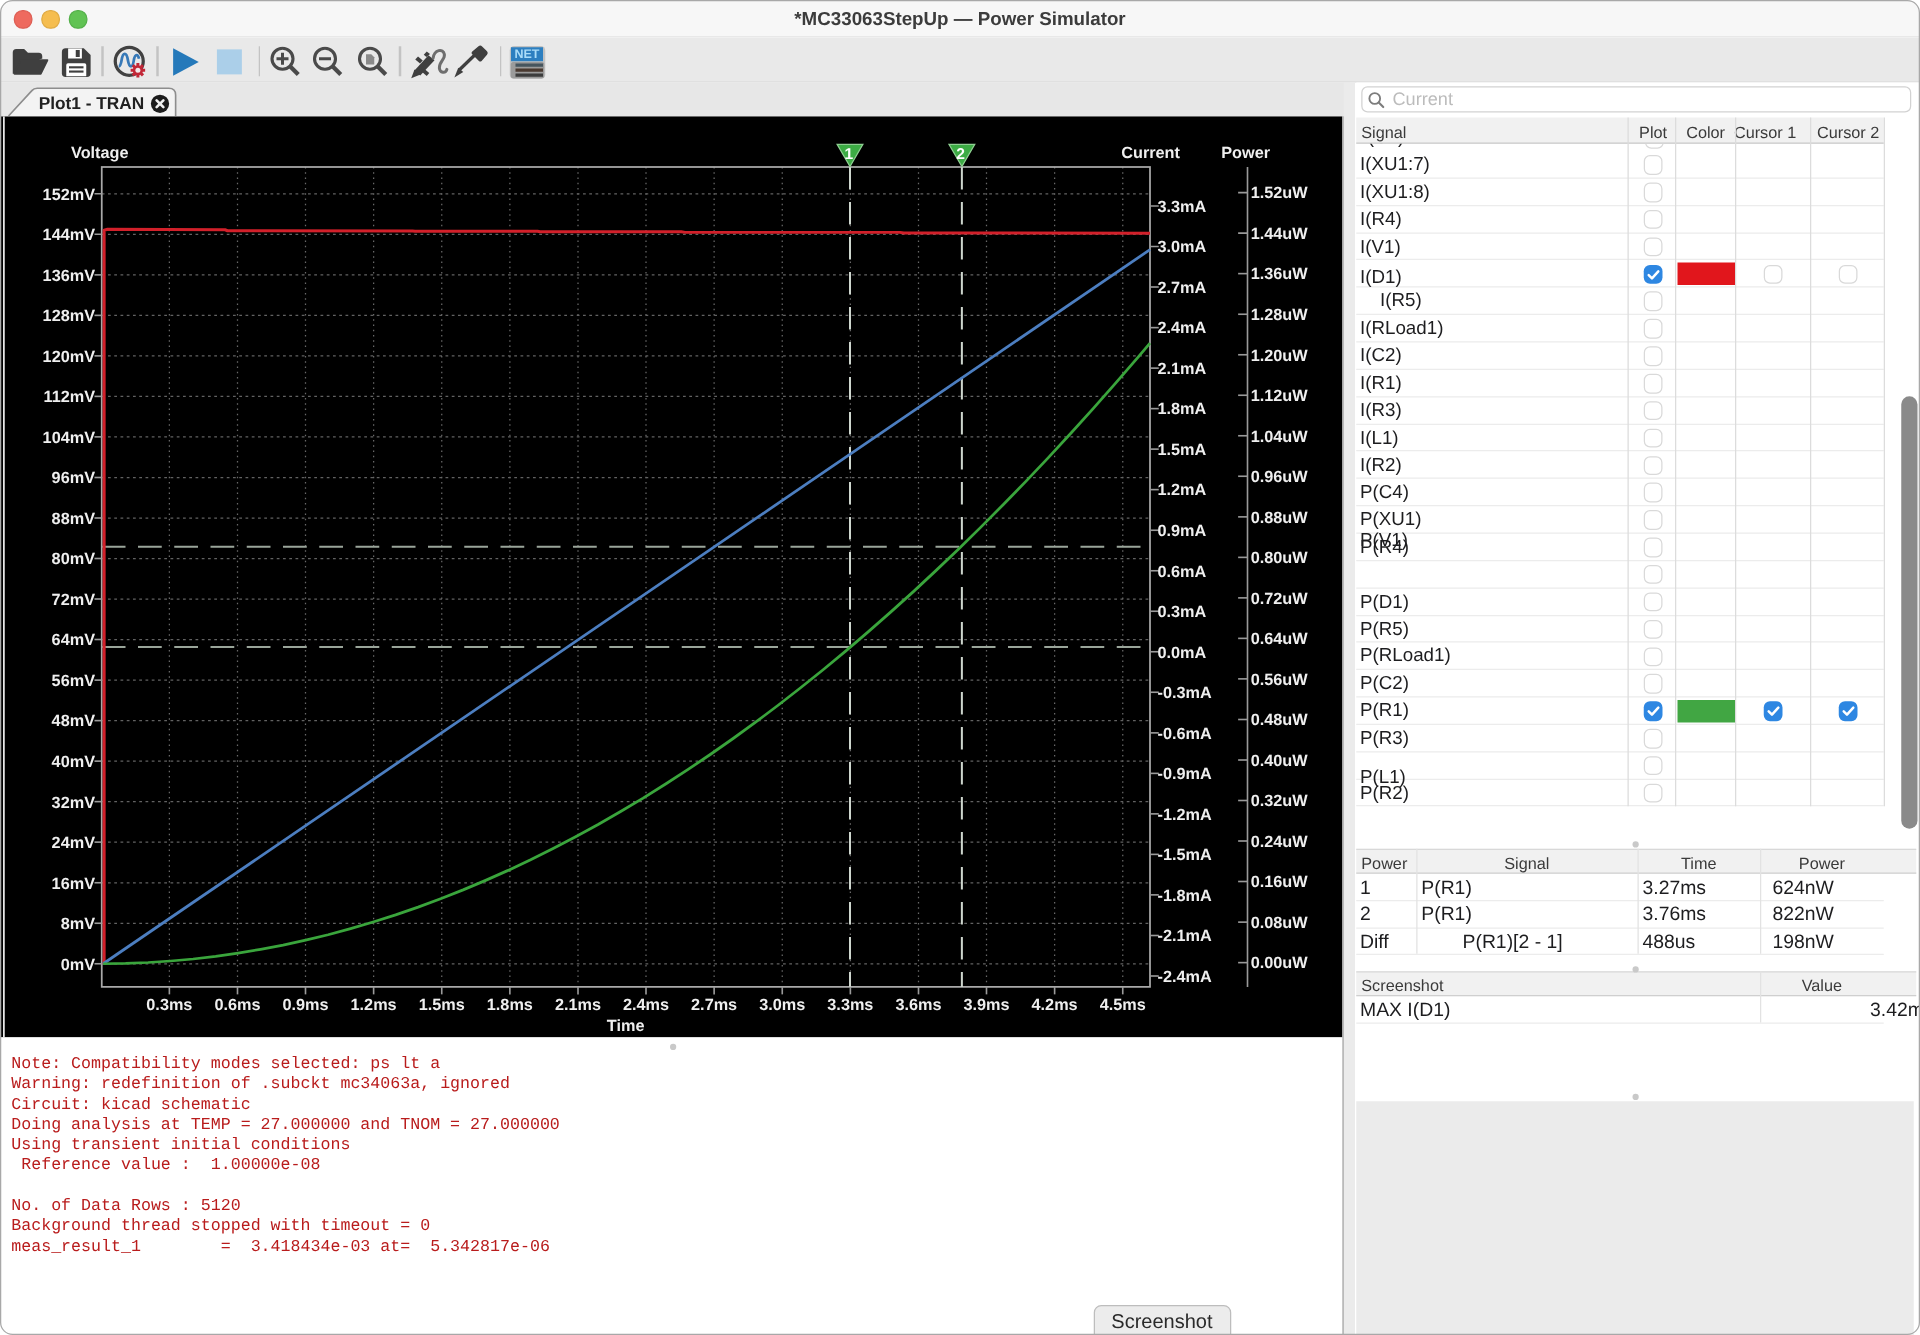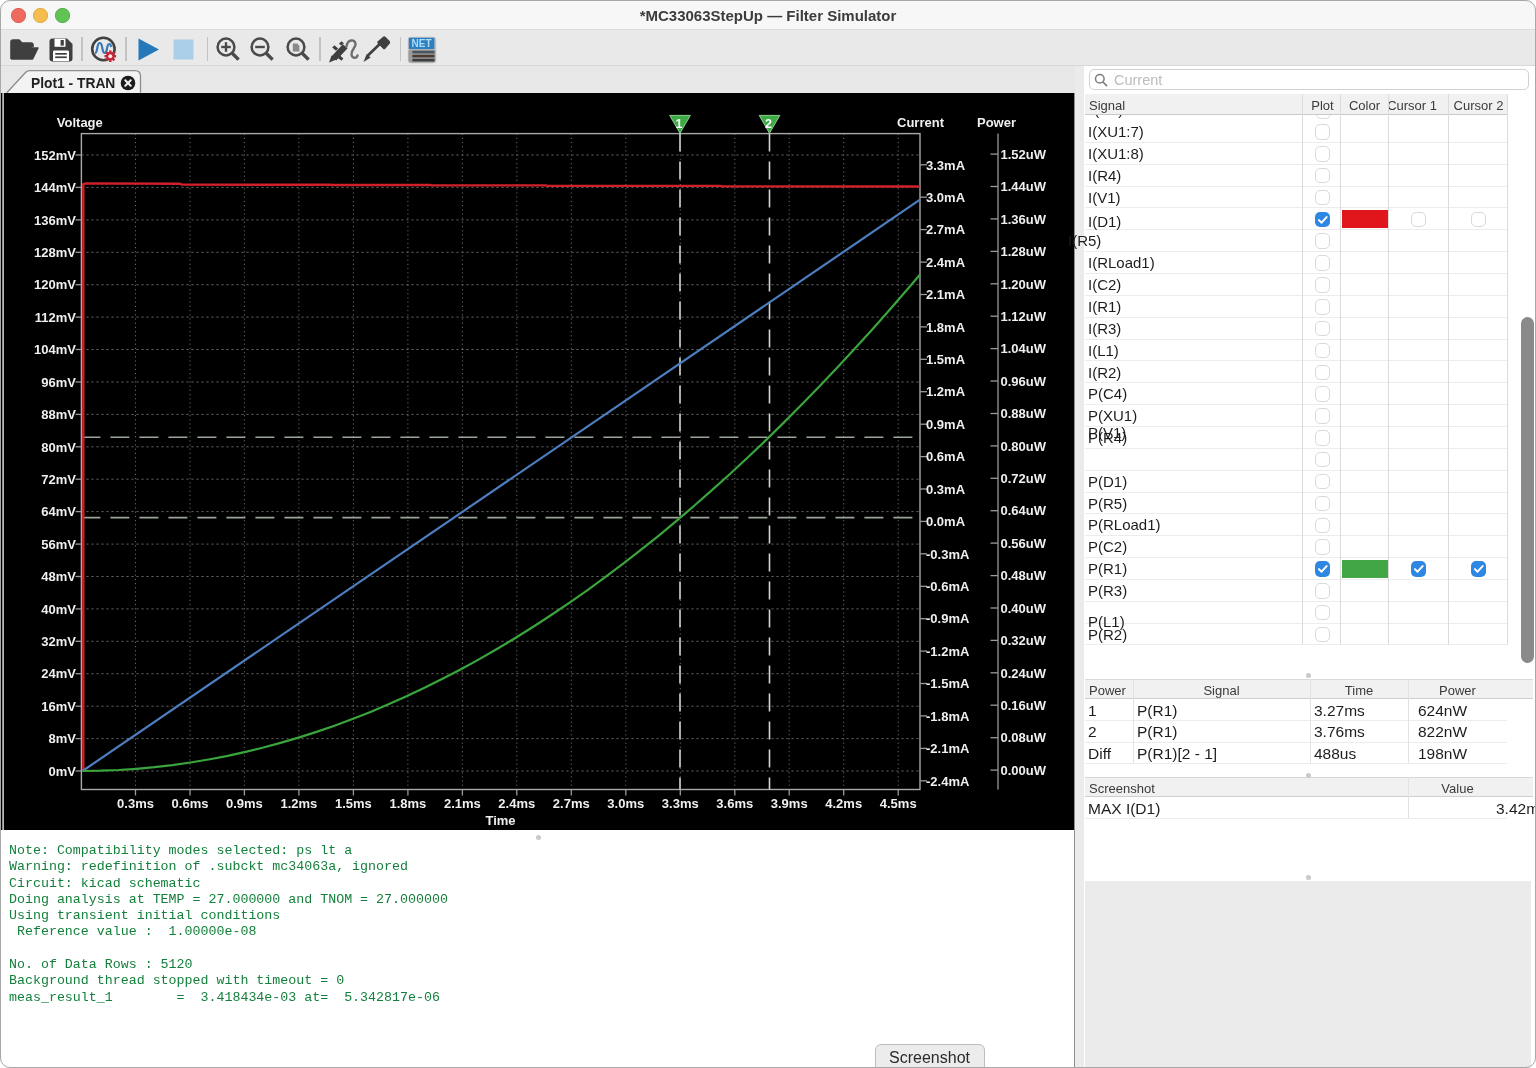--- a/index.html
+++ b/index.html
@@ -1,27 +1,27 @@
 <!DOCTYPE html>
 <html><head><meta charset="utf-8"><style>
 html,body{margin:0;padding:0;width:1536px;height:1068px;overflow:hidden;background:#fff;font-family:"Liberation Sans",sans-serif}
 .abs{position:absolute}
 .axl{font-family:"Liberation Sans",sans-serif;font-size:13px;font-weight:600;fill:#efefef}
 .txt{font-size:15px;color:#1d1d1f;white-space:nowrap}
 .hdr{font-size:13px;color:#3a3a3a;white-space:nowrap}
 .txt2{font-size:15.5px;color:#1d1d1f;white-space:nowrap}
-.mono{font-family:"Liberation Mono",monospace;font-size:13.3px;line-height:16.3px;color:#15803d;white-space:pre}
+.mono{font-family:"Liberation Mono",monospace;font-size:13.3px;line-height:16.3px;color:#b91c1c;white-space:pre}
 </style></head>
 <body>
 
 <div class="abs" style="left:0;top:0;width:1536px;height:29px;background:#f7f7f7;border-bottom:1px solid #dcdcdc;border-radius:10px 10px 0 0"></div>
 <div class="abs" style="left:11px;top:8px;width:13px;height:13px;border-radius:7px;background:#ee6a5f;border:0.5px solid #dd5f55"></div>
 <div class="abs" style="left:33px;top:8px;width:13px;height:13px;border-radius:7px;background:#f5bd4f;border:0.5px solid #e0ab44"></div>
 <div class="abs" style="left:55px;top:8px;width:13px;height:13px;border-radius:7px;background:#61c354;border:0.5px solid #54b04a"></div>
-<div class="abs" style="left:0;top:7px;width:1536px;text-align:center;font-size:15px;font-weight:bold;color:#3c3c3c">*MC33063StepUp — Filter Simulator</div>
+<div class="abs" style="left:0;top:7px;width:1536px;text-align:center;font-size:15px;font-weight:bold;color:#3c3c3c">*MC33063StepUp — Power Simulator</div>
 
 <div class="abs" style="left:0;top:30px;width:1536px;height:35px;background:#e9e9e9"></div>
 <div class="abs" style="left:0;top:65px;width:1536px;height:1px;background:#d8d8d8"></div>
 
 <div class="abs" style="left:0;top:66px;width:1080px;height:27px;background:#e7e7e7"></div>
 <svg class="abs" style="left:9px;top:37px" width="30" height="26" viewBox="0 0 30 26">
 <path d="M2 22 L2 5 Q2 3 4 3 L10 3 L13 6 L22 6 Q24 6 24 8 L24 10" fill="#3f3f3f" stroke="#3f3f3f" stroke-width="1.6" stroke-linejoin="round"></path>
 <path d="M2.6 22 L7.5 11 L29 11 L23.6 22 Z" fill="#3f3f3f" stroke="#3f3f3f" stroke-width="1.4" stroke-linejoin="round"></path>
   </svg>
 <svg class="abs" style="left:48px;top:37px" width="26" height="26" viewBox="0 0 26 26">
@@ -364,21 +364,21 @@
 <div class="abs" style="left:1085px;top:229.2px;width:422px;height:1px;background:#ececec"></div>
 <div class="abs txt" style="left:1088px;top:213px">I(D1)</div>
 <div class="abs" style="left:1314.5px;top:211.6px;width:15.5px;height:15.5px;border-radius:5px;background:#2e87e2"></div>
 <svg class="abs" style="left:1314.5px;top:211.6px" width="15.5" height="15.5" viewBox="0 0 16.5 16.5">
     <path d="M4.2 8.6 L7 11.4 L12.4 5.4" fill="none" stroke="#fff" stroke-width="2.1" stroke-linecap="round" stroke-linejoin="round"></path>
   </svg>
 <div class="abs" style="left:1342px;top:210.3px;width:46px;height:18px;background:#e1161c"></div>
 <div class="abs" style="left:1411.0px;top:211.8px;width:15px;height:15px;border:1.5px solid #d9d9d9;border-radius:5px;background:#fff;box-sizing:border-box"></div>
 <div class="abs" style="left:1471.0px;top:211.8px;width:15px;height:15px;border:1.5px solid #d9d9d9;border-radius:5px;background:#fff;box-sizing:border-box"></div>
 <div class="abs" style="left:1085px;top:251.1px;width:422px;height:1px;background:#ececec"></div>
-<div class="abs txt" style="left:1068px;top:232.4px">I(R5)</div>
+<div class="abs txt" style="left:1104px;top:232.4px">I(R5)</div>
 <div class="abs" style="left:1314.5px;top:233.4px;width:15.5px;height:15.5px;border:1.5px solid #d9d9d9;border-radius:5px;background:#fff;box-sizing:border-box"></div>
 <div class="abs" style="left:1085px;top:273.0px;width:422px;height:1px;background:#ececec"></div>
 <div class="abs txt" style="left:1088px;top:254.2px">I(RLoad1)</div>
 <div class="abs" style="left:1314.5px;top:255.3px;width:15.5px;height:15.5px;border:1.5px solid #d9d9d9;border-radius:5px;background:#fff;box-sizing:border-box"></div>
 <div class="abs" style="left:1085px;top:294.8px;width:422px;height:1px;background:#ececec"></div>
 <div class="abs txt" style="left:1088px;top:276.1px">I(C2)</div>
 <div class="abs" style="left:1314.5px;top:277.1px;width:15.5px;height:15.5px;border:1.5px solid #d9d9d9;border-radius:5px;background:#fff;box-sizing:border-box"></div>
 <div class="abs" style="left:1085px;top:316.7px;width:422px;height:1px;background:#ececec"></div>
 <div class="abs txt" style="left:1088px;top:297.9px">I(R1)</div>
 <div class="abs" style="left:1314.5px;top:299.0px;width:15.5px;height:15.5px;border:1.5px solid #d9d9d9;border-radius:5px;background:#fff;box-sizing:border-box"></div>
@@ -453,21 +453,21 @@
 <div class="abs txt2" style="left:1137px;top:701.7px">P(R1)</div>
 <div class="abs txt2" style="left:1314px;top:701.7px">3.27ms</div>
 <div class="abs txt2" style="left:1418px;top:701.7px">624nW</div>
 <div class="abs" style="left:1085px;top:720.1px;width:422px;height:1px;background:#ececec"></div>
 <div class="abs txt2" style="left:1088px;top:723.3px">2</div>
 <div class="abs txt2" style="left:1137px;top:723.3px">P(R1)</div>
 <div class="abs txt2" style="left:1314px;top:723.3px">3.76ms</div>
 <div class="abs txt2" style="left:1418px;top:723.3px">822nW</div>
 <div class="abs" style="left:1085px;top:741.7px;width:422px;height:1px;background:#ececec"></div>
 <div class="abs txt2" style="left:1088px;top:744.9px">Diff</div>
-<div class="abs txt2" style="left:1137px;top:744.9px">P(R1)[2 - 1]</div>
+<div class="abs txt2" style="left:1170px;top:744.9px">P(R1)[2 - 1]</div>
 <div class="abs txt2" style="left:1314px;top:744.9px">488us</div>
 <div class="abs txt2" style="left:1418px;top:744.9px">198nW</div>
 <div class="abs" style="left:1085px;top:763.3px;width:422px;height:1px;background:#ececec"></div>
 <div class="abs" style="left:1133px;top:679px;width:1px;height:84px;background:#e2e2e2"></div>
 <div class="abs" style="left:1310px;top:679px;width:1px;height:84px;background:#e2e2e2"></div>
 <div class="abs" style="left:1408px;top:679px;width:1px;height:84px;background:#e2e2e2"></div>
 <div class="abs" style="left:1085px;top:777px;width:448px;height:19.5px;background:#f1f1f1;border-top:1px solid #d8d8d8;border-bottom:1px solid #cfcfcf;box-sizing:border-box"></div>
 <div class="abs hdr" style="left:1089px;top:780.5px">Screenshot</div>
 <div class="abs hdr" style="left:1408px;top:780.5px;width:99px;text-align:center">Value</div>
 <div class="abs txt2" style="left:1088px;top:799.7px">MAX I(D1)</div>

